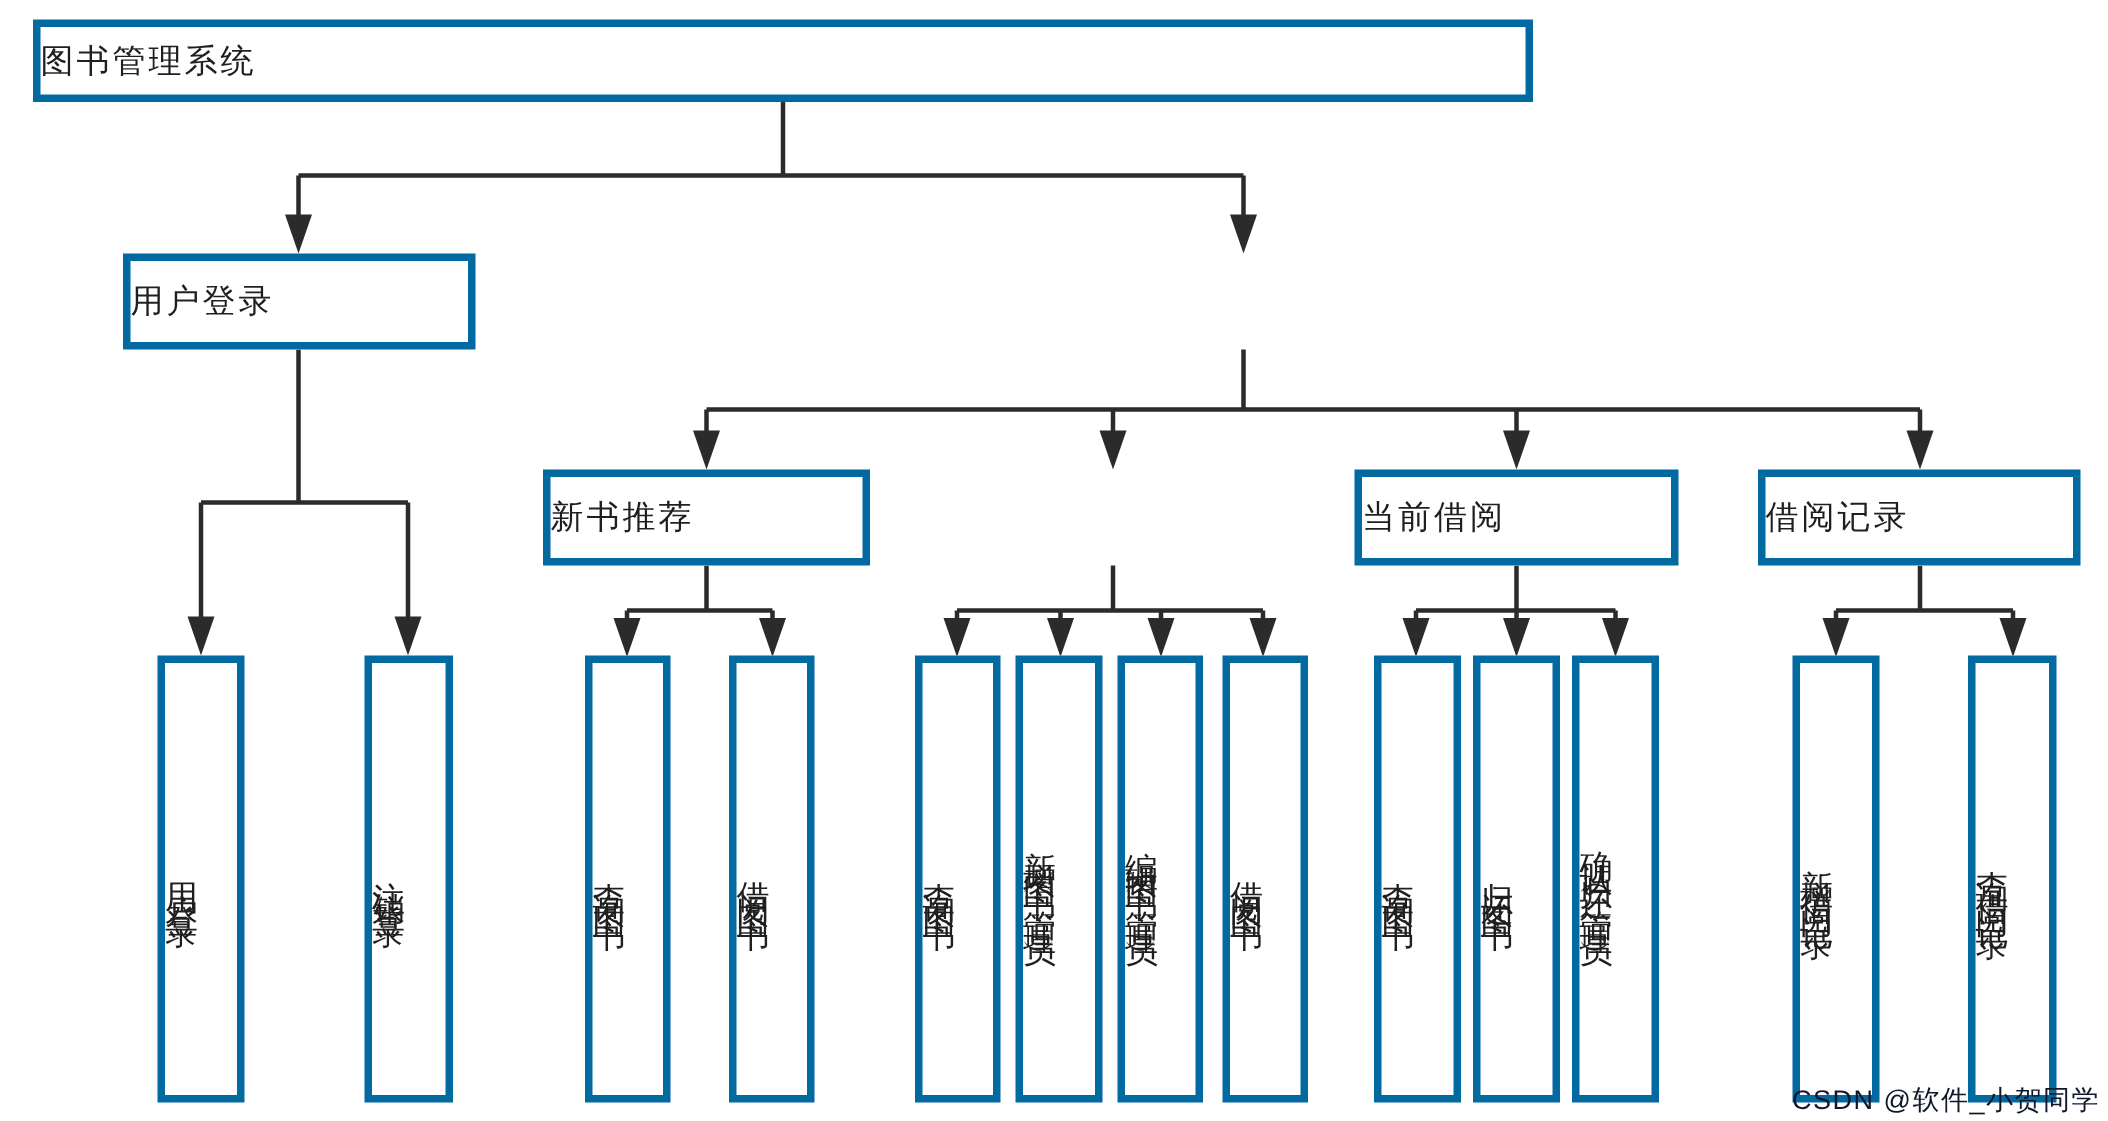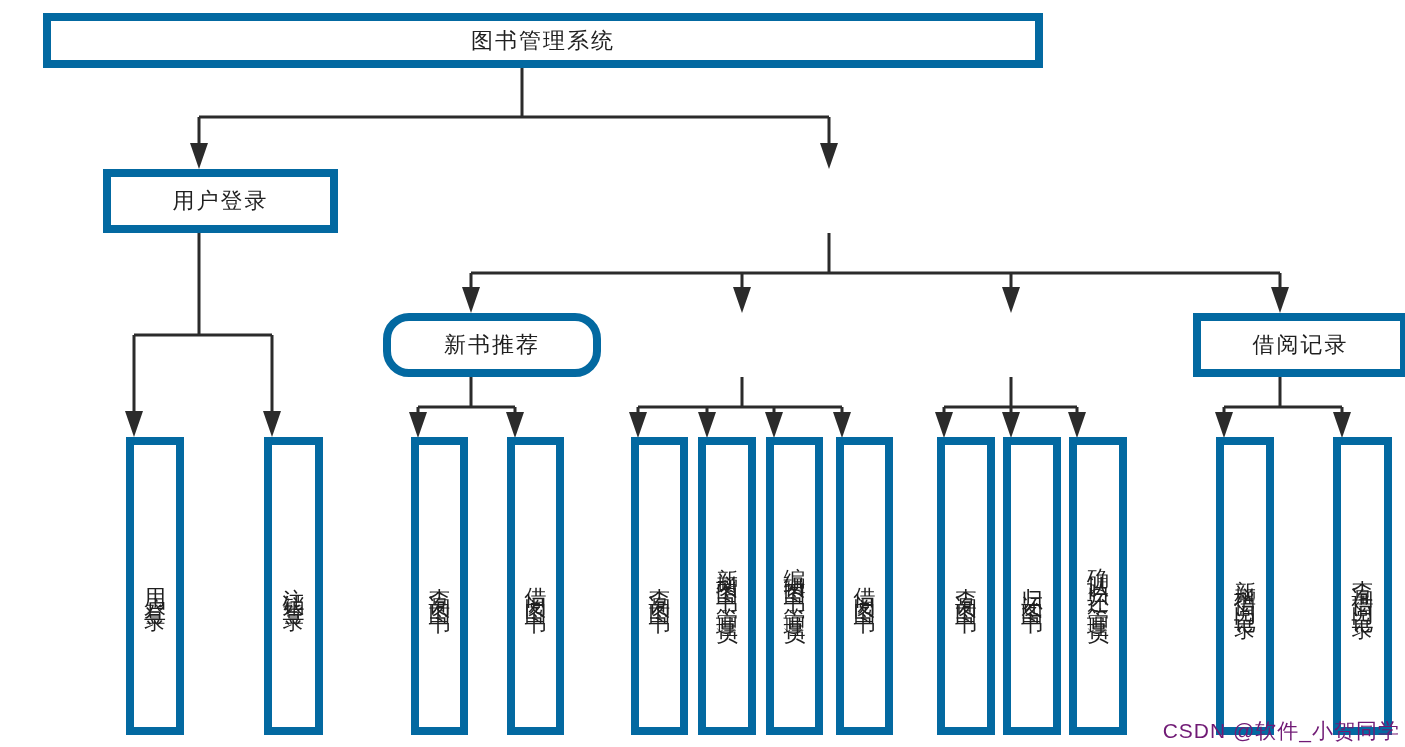--- a/index.html
+++ b/index.html
@@ -17,47 +17,45 @@
   }
   .connectors {
     position: absolute;
     left: 0;
     top: 0;
     z-index: 1;
   }
   .node {
     position: absolute;
     box-sizing: border-box;
-    border: 8px solid #0369a1;
+    border: 5px solid #0369a1;
     background: #ffffff;
     display: flex;
     align-items: center;
-    justify-content: center;
     z-index: 2;
-    margin-left: 21px;
   }
   .node .lbl {
     color: #1f1f1f;
     font-size: 22px;
     letter-spacing: 2px;
     white-space: nowrap;
   }
   .node.v .lbl {
     writing-mode: vertical-rl;
     text-orientation: mixed;
     letter-spacing: 8px;
     line-height: 1;
   }
   .watermark {
     position: absolute;
     right: 5px;
     bottom: 2px;
     z-index: 5;
-    font-size: 21px;
-    color: #701a75;
+    font-size: 18px;
+    color: #0f172a;
     letter-spacing: 1px;
     white-space: nowrap;
   }
 </style>
 </head>
 <body>
 
 <div class="canvas">
 
   <svg class="connectors" width="1405" height="747" viewBox="0 0 1405 747">
@@ -101,22 +99,25 @@
   </svg>
 
   <div class="node h" style="left:22px; top:13px; width:1000px; height:55px;">
     <span class="lbl">图书管理系统</span>
   </div>
 
   <div class="node h" style="left:82px; top:169px; width:235px; height:64px;">
     <span class="lbl">用户登录</span>
   </div>
 
-  <div class="node h" style="left:362px; top:313px; width:218px; height:64px;border-radius:26px;">
+  <div class="node h" style="left:362px; top:313px; width:218px; height:64px;">
     <span class="lbl">新书推荐</span>
+  </div>
+  <div class="node h" style="left:903px; top:313px; width:216px; height:64px;">
+    <span class="lbl">当前借阅</span>
   </div>
   <div class="node h" style="left:1172px; top:313px; width:215px; height:64px;">
     <span class="lbl">借阅记录</span>
   </div>
 
   <div class="node v" style="left:105px; top:437px; width:58px; height:298px;">
     <span class="lbl">用户登录</span>
   </div>
   <div class="node v" style="left:243px; top:437px; width:59px; height:298px;">
     <span class="lbl">注销登录</span>

